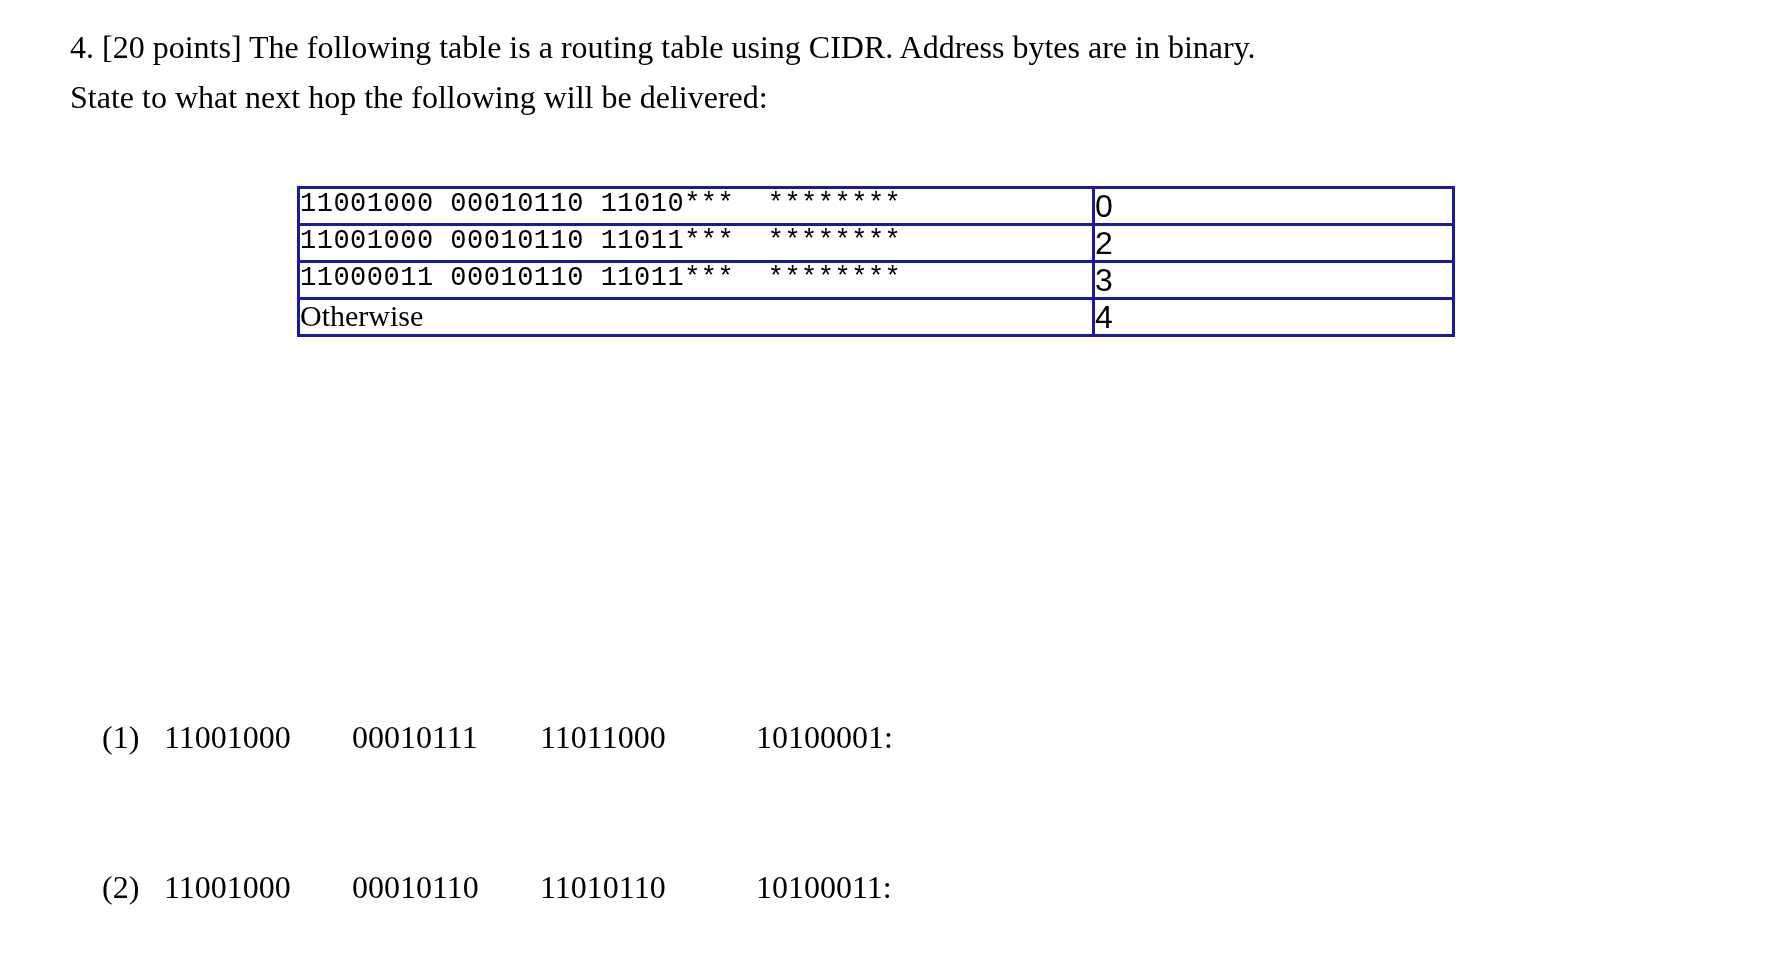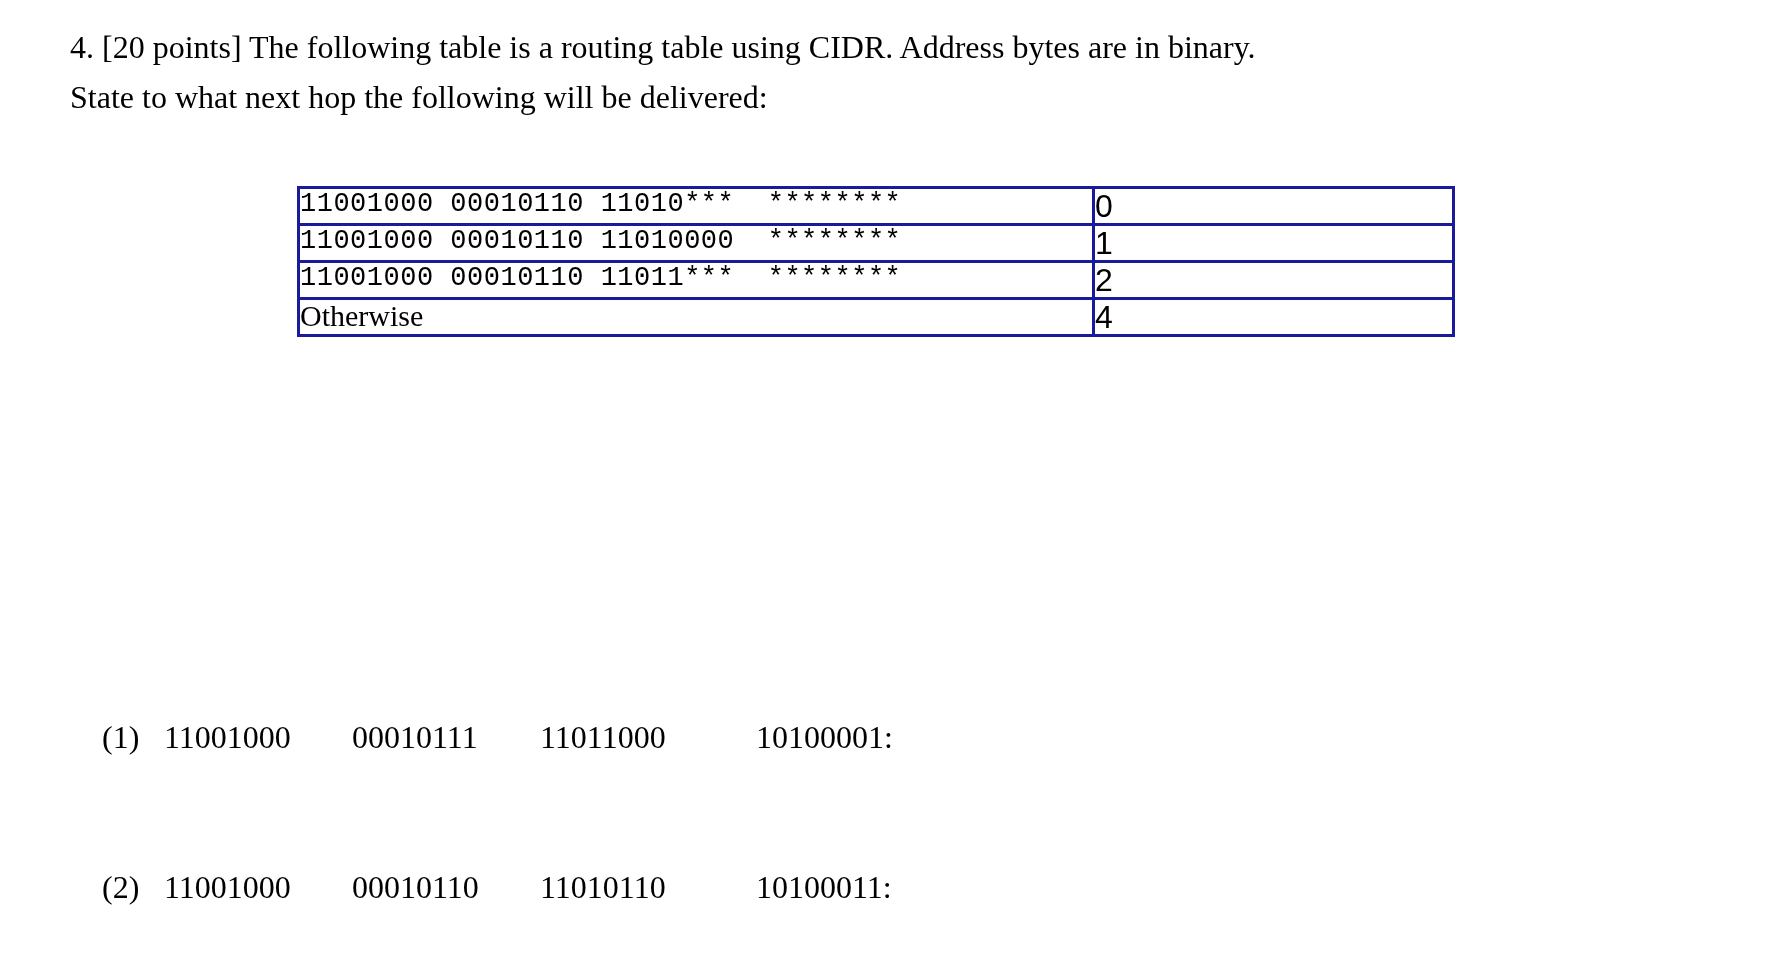--- a/index.html
+++ b/index.html
@@ -124,26 +124,26 @@
     <colgroup>
       <col class="col-range">
       <col class="col-link">
     </colgroup>
     <tbody>
       <tr>
         <td class="cell-binary">11001000 00010110 11010***  ********</td>
         <td class="cell-link">0</td>
       </tr>
       <tr>
-        <td class="cell-binary">11001000 00010110 11010000  ********</td>
-        <td class="cell-link">1</td>
+        <td class="cell-binary">11001000 00010110 11011***  ********</td>
+        <td class="cell-link">2</td>
       </tr>
       <tr>
-        <td class="cell-binary">11001000 00010110 11011***  ********</td>
-        <td class="cell-link">2</td>
+        <td class="cell-binary">11000011 00010110 11011***  ********</td>
+        <td class="cell-link">3</td>
       </tr>
       <tr>
         <td class="cell-otherwise">Otherwise</td>
         <td class="cell-link">4</td>
       </tr>
     </tbody>
   </table>
 </div>
 
 <div class="address-list">

